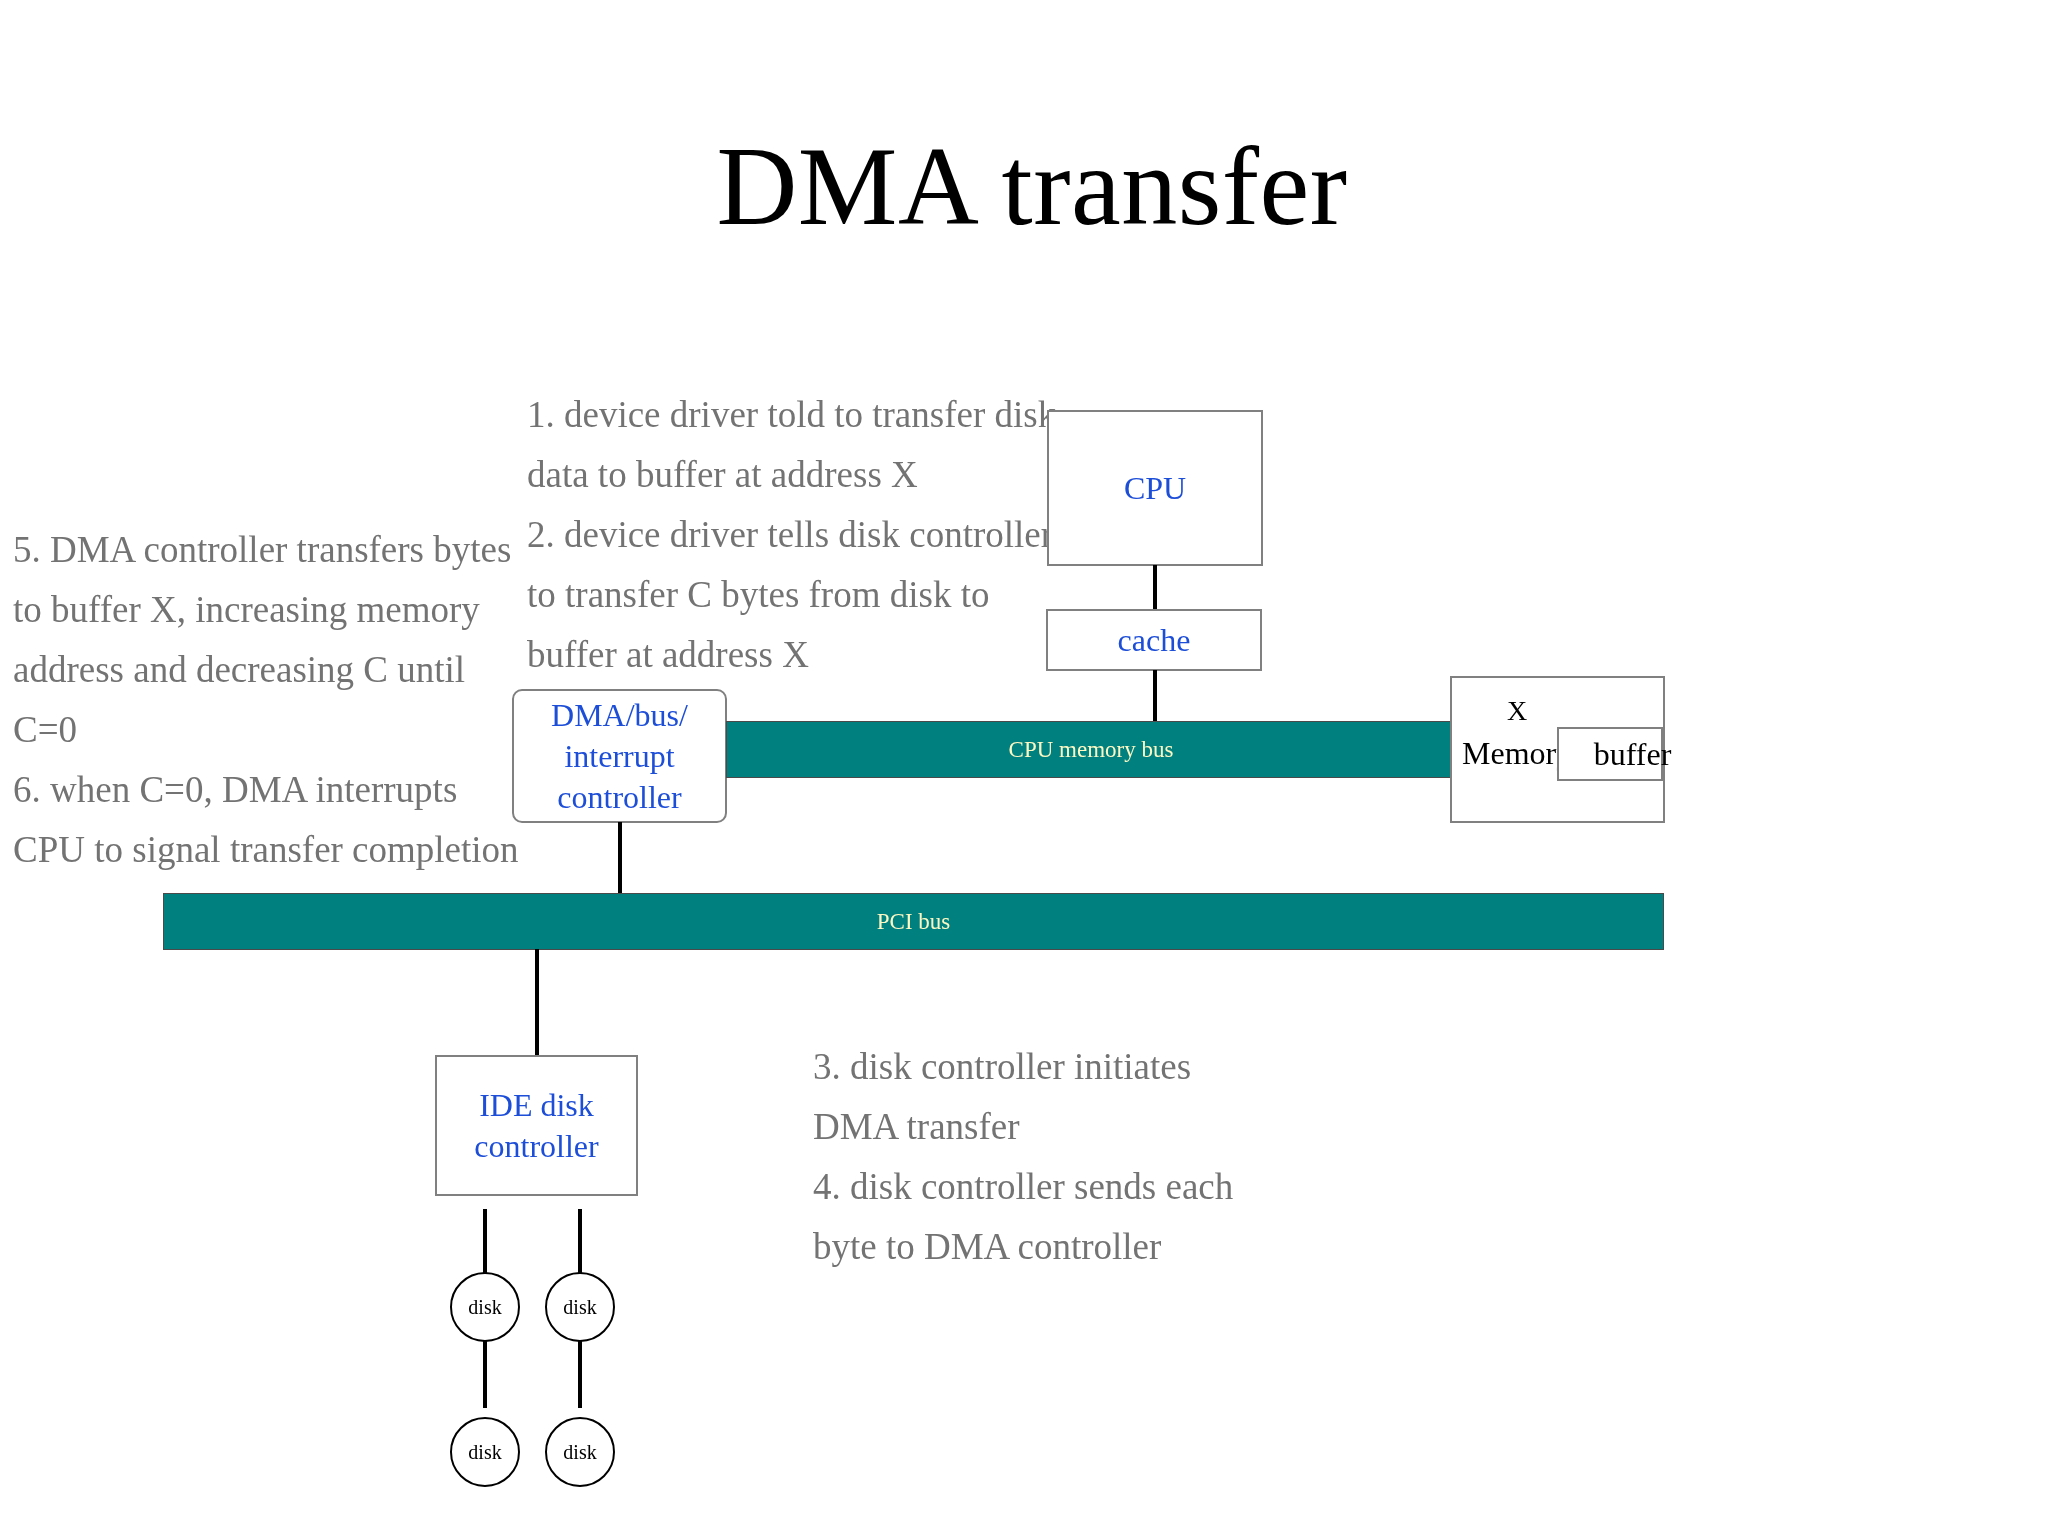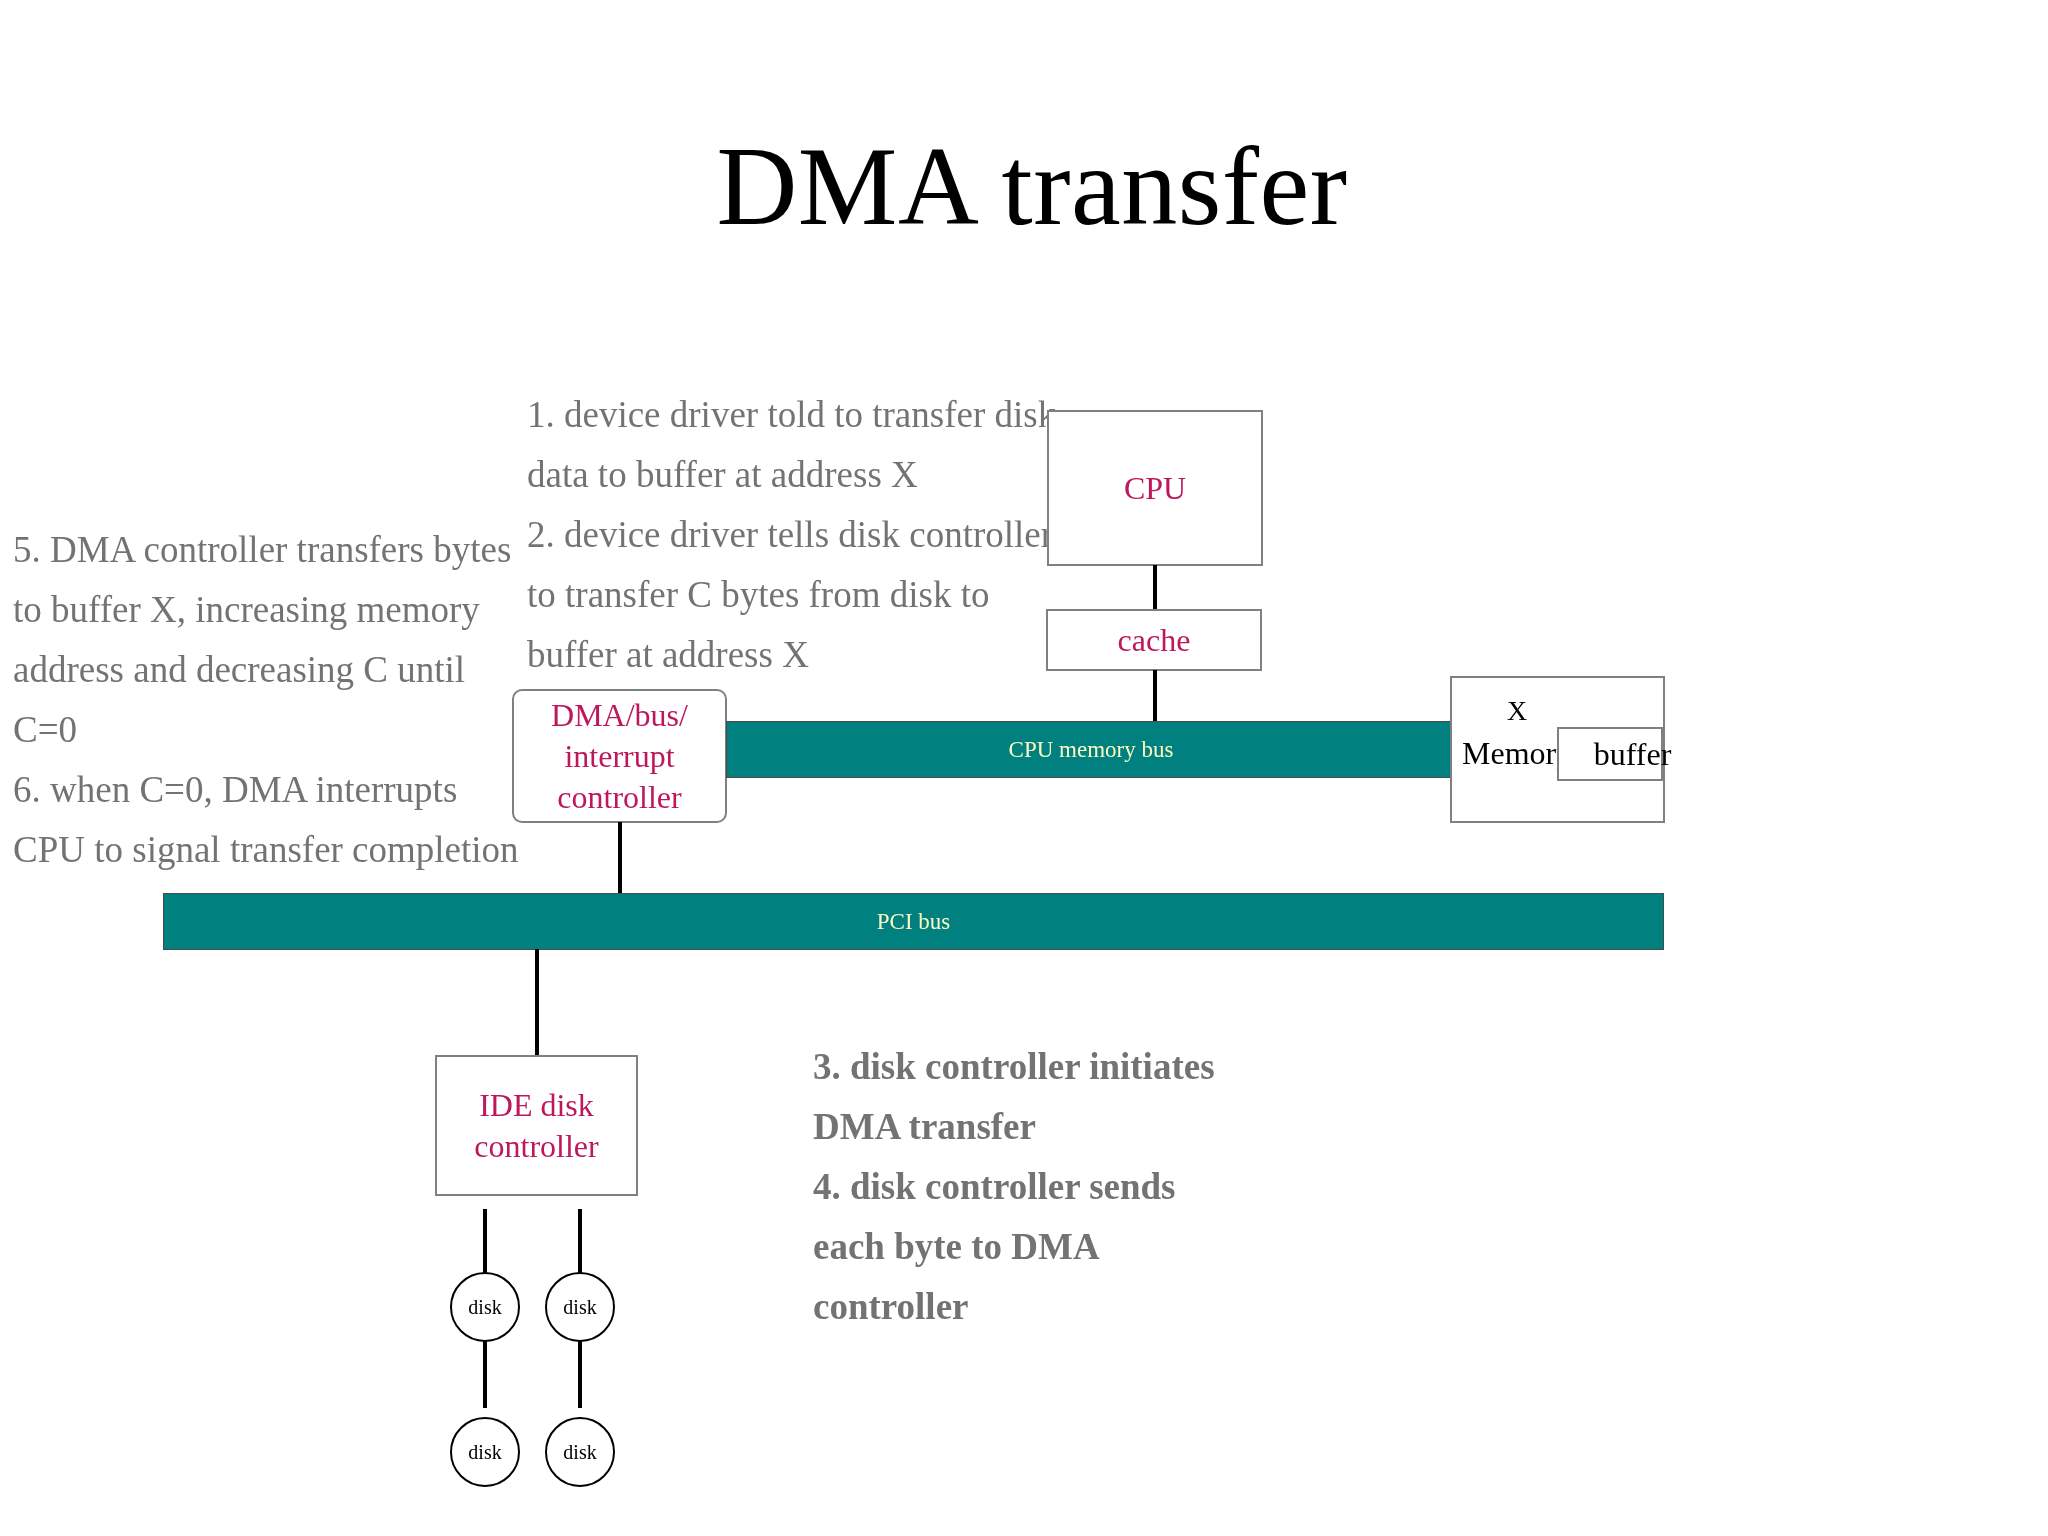--- a/index.html
+++ b/index.html
@@ -36,34 +36,34 @@
 
   
   .note {
     font-size: 37px;
     line-height: 60px;
     color: #737373;
     white-space: pre-line;
   }
   #note-top   { left: 527px;  top: 385px;  width: 540px; }
   #note-left  { left: 13px;   top: 520px;  width: 510px; }
-  #note-lower { left: 813px;  top: 1037px; width: 430px; font-weight: bold; }
+  #note-lower { left: 813px;  top: 1037px; width: 430px; }
 
   
   .box {
     border: 2px solid #808080;
     background: #ffffff;
     box-sizing: border-box;
     display: flex;
     align-items: center;
     justify-content: center;
     text-align: center;
     font-size: 32px;
     line-height: 41px;
-    color: #be185d;
+    color: #1d4ed8;
     white-space: pre-line;
   }
   #cpu-box        { left: 1047px; top: 410px;  width: 216px; height: 156px; }
   #cache-box      { left: 1046px; top: 609px;  width: 216px; height: 62px;  }
   #dma-box        { left: 512px;  top: 689px;  width: 215px; height: 134px; border-radius: 10px; }
   #memory-box     { left: 1450px; top: 676px;  width: 215px; height: 147px;
                     display: block; }
   #memory-label   { left: 1462px; top: 733px;  width: 100px; text-align: center;
                     font-size: 32px; line-height: 41px; color: #000000; }
   #memory-x       { left: 1497px; top: 695px;  width: 40px;  text-align: center;

